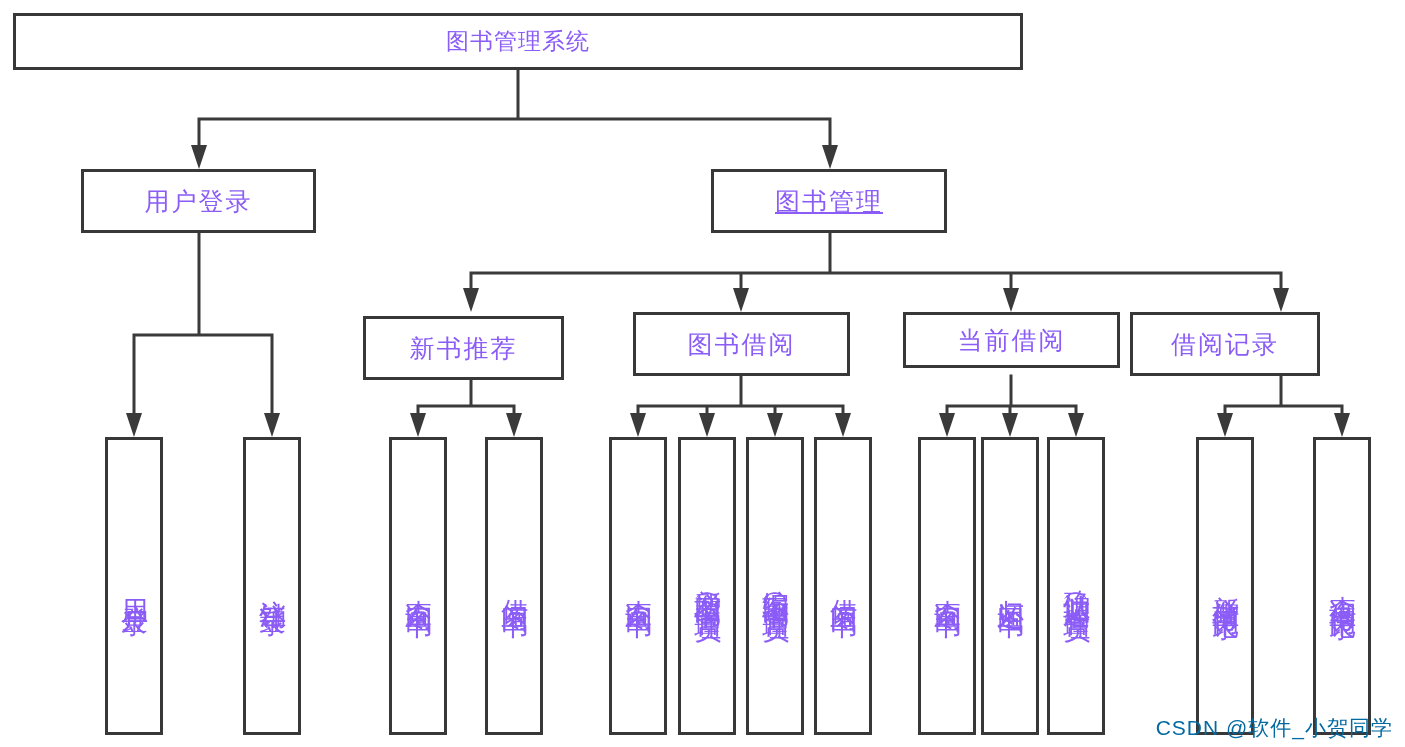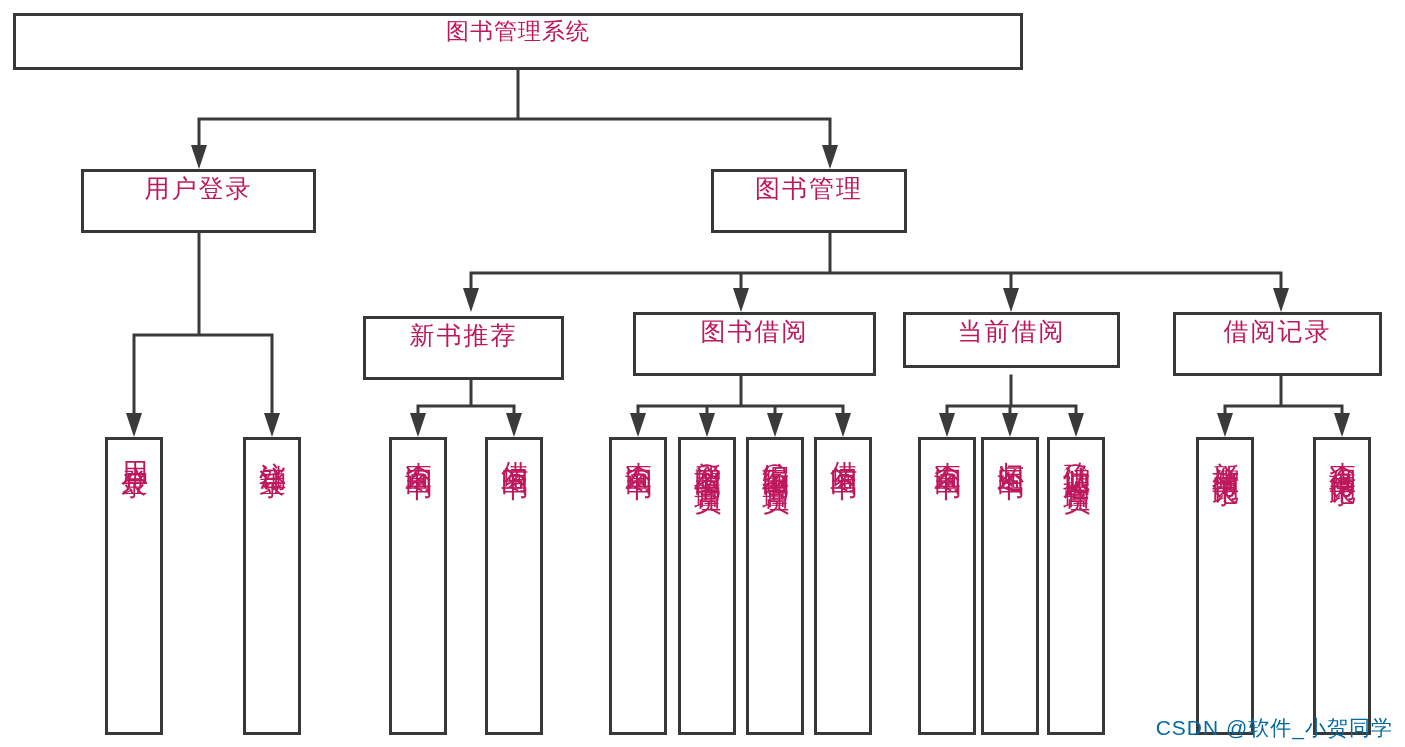--- a/index.html
+++ b/index.html
@@ -9,22 +9,22 @@
     background:#ffffff;
     font-family:"Liberation Sans", sans-serif;
     overflow:hidden;
   }
   svg.wires { position:absolute; left:0; top:0; z-index:1; }
   .box {
     position:absolute;
     background:#ffffff;
     border:3px solid #383838;
     box-sizing:border-box;
-    display:flex; align-items:flex-start; justify-content:center;
-    color:#be185d;
+    display:flex; align-items:center; justify-content:center;
+    color:#8b5cf6;
     z-index:2;
   }
   .box.h .lbl { font-size:25px; letter-spacing:2px; white-space:nowrap; }
   .box.title .lbl { font-size:23px; letter-spacing:1px; }
   .box.v .lbl {
     writing-mode:vertical-lr;
     text-orientation:mixed;
     font-size:27px;
     letter-spacing:4px;
     line-height:1.1;
@@ -76,34 +76,34 @@
     </g>
   </svg>
 
   <div class="box h title" style="left:13px; top:13px; width:1010px; height:57px;">
     <span class="lbl">图书管理系统</span>
   </div>
 
   <div class="box h" style="left:81px; top:169px; width:235px; height:64px;">
     <span class="lbl">用户登录</span>
   </div>
-  <div class="box h" style="left:711px; top:169px; width:196px; height:64px;">
+  <div class="box h" style="left:711px; top:169px; width:236px; height:64px;text-decoration:underline;">
     <span class="lbl">图书管理</span>
   </div>
 
   <div class="box h" style="left:363px; top:316px; width:201px; height:64px;">
     <span class="lbl">新书推荐</span>
   </div>
-  <div class="box h" style="left:633px; top:312px; width:243px; height:64px;">
+  <div class="box h" style="left:633px; top:312px; width:217px; height:64px;">
     <span class="lbl">图书借阅</span>
   </div>
   <div class="box h" style="left:903px; top:312px; width:217px; height:56px;">
     <span class="lbl">当前借阅</span>
   </div>
-  <div class="box h" style="left:1173px; top:312px; width:209px; height:64px;">
+  <div class="box h" style="left:1130px; top:312px; width:190px; height:64px;">
     <span class="lbl">借阅记录</span>
   </div>
 
   <div class="box v" style="left:105px; top:437px; width:58px; height:298px;">
     <span class="lbl">用户登录</span>
   </div>
   <div class="box v" style="left:243px; top:437px; width:58px; height:298px;">
     <span class="lbl">注销登录</span>
   </div>
 

